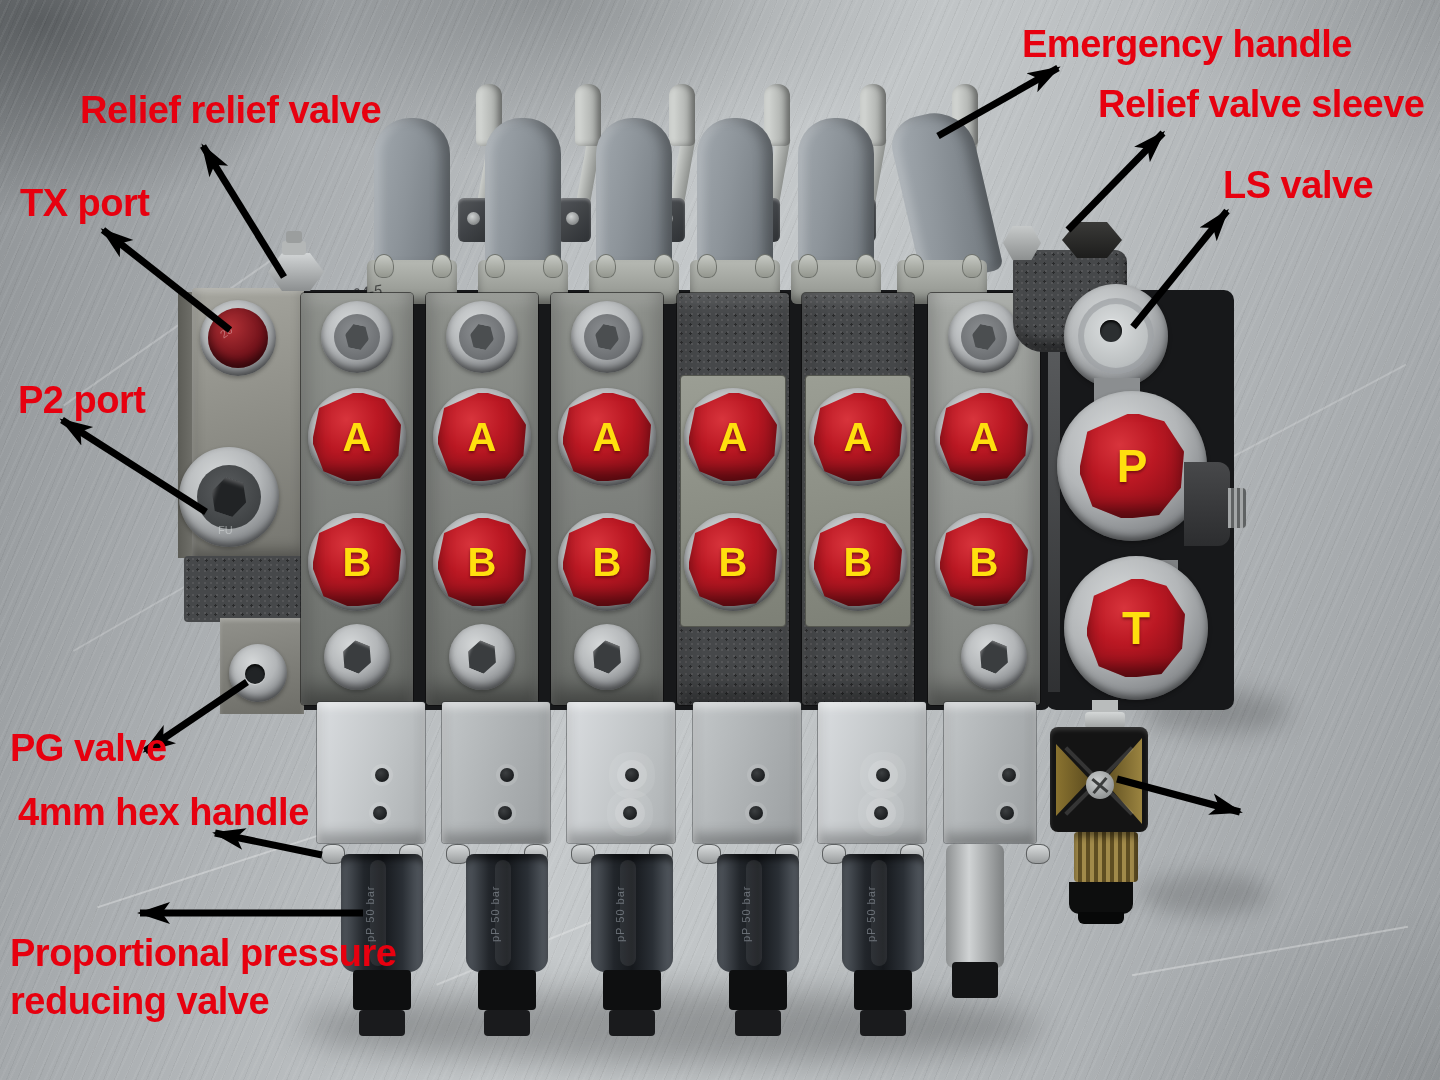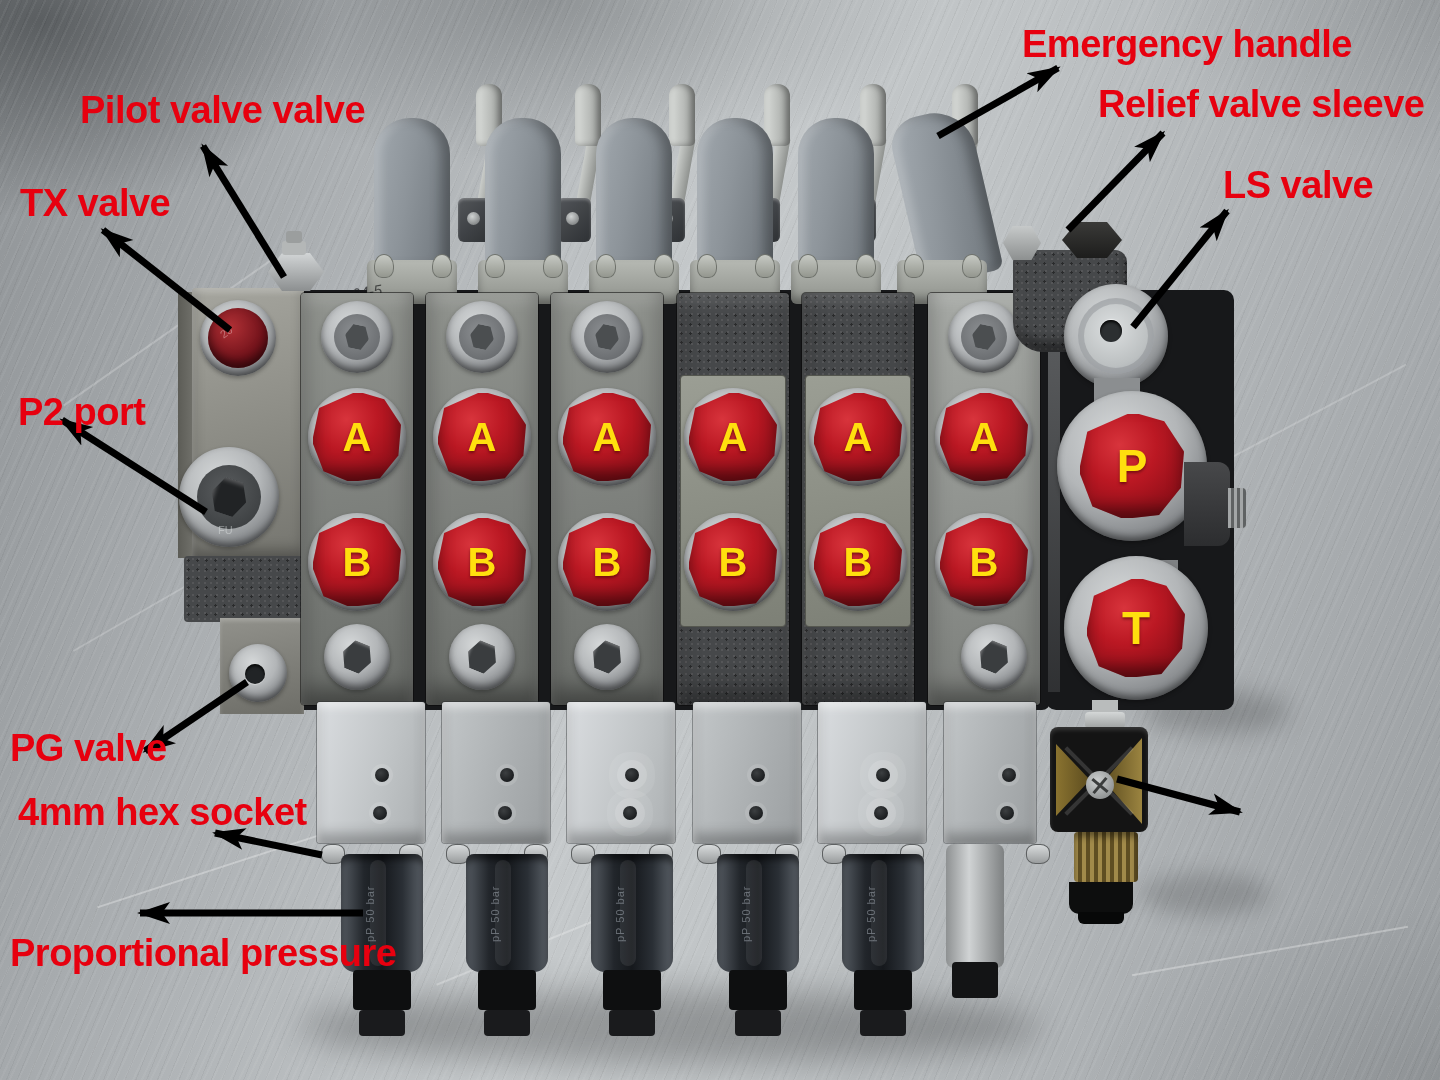--- a/index.html
+++ b/index.html
@@ -284,36 +284,37 @@
       <line x1="206" y1="512" x2="62" y2="420" stroke="#000000" stroke-width="7" marker-end="url(#ah)"></line>
       <line x1="247" y1="682" x2="145" y2="751" stroke="#000000" stroke-width="7" marker-end="url(#ah)"></line>
       <line x1="322" y1="855" x2="215" y2="833" stroke="#000000" stroke-width="7" marker-end="url(#ah)"></line>
       <line x1="363" y1="913" x2="140" y2="913" stroke="#000000" stroke-width="7" marker-end="url(#ah)"></line>
       <line x1="938" y1="136" x2="1058" y2="68" stroke="#000000" stroke-width="7" marker-end="url(#ah)"></line>
       <line x1="1068" y1="230" x2="1163" y2="133" stroke="#000000" stroke-width="7" marker-end="url(#ah)"></line>
       <line x1="1133" y1="327" x2="1227" y2="211" stroke="#000000" stroke-width="7" marker-end="url(#ah)"></line>
       <line x1="1117" y1="779" x2="1240" y2="812" stroke="#000000" stroke-width="7" marker-end="url(#ah)"></line>
     </svg>
     <div class="abs lbl" style="left: 80px; top: 86px; color: rgb(231, 0, 15);">
-      <div>Pilot valve valve</div>
+      <div>Relief relief valve</div>
     </div>
     <div class="abs lbl" style="left: 20px; top: 179px; color: rgb(231, 0, 15);">
-      <div>TX valve</div>
-    </div>
-    <div class="abs lbl" style="left: 18px; top: 388px; color: rgb(231, 0, 15);">
+      <div>TX port</div>
+    </div>
+    <div class="abs lbl" style="left: 18px; top: 376px; color: rgb(231, 0, 15);">
       <div>P2 port</div>
     </div>
     <div class="abs lbl" style="left: 10px; top: 724px; color: rgb(231, 0, 15);">
       <div>PG valve</div>
     </div>
     <div class="abs lbl" style="left: 18px; top: 788px; color: rgb(231, 0, 15);">
-      <div>4mm hex socket</div>
+      <div>4mm hex handle</div>
     </div>
     <div class="abs lbl" style="left: 10px; top: 929px; color: rgb(231, 0, 15);">
       <div>Proportional pressure</div>
+      <div>reducing valve</div>
     </div>
     <div class="abs lbl" style="left: 1098px; top: 80px; color: rgb(231, 0, 15);">
       <div>Relief valve sleeve</div>
     </div>
     <div class="abs lbl" style="left: 1022px; top: 20px; color: rgb(231, 0, 15);">
       <div>Emergency handle</div>
     </div>
     <div class="abs lbl" style="left: 1223px; top: 161px; color: rgb(231, 0, 15);">
       <div>LS valve</div>
     </div>

